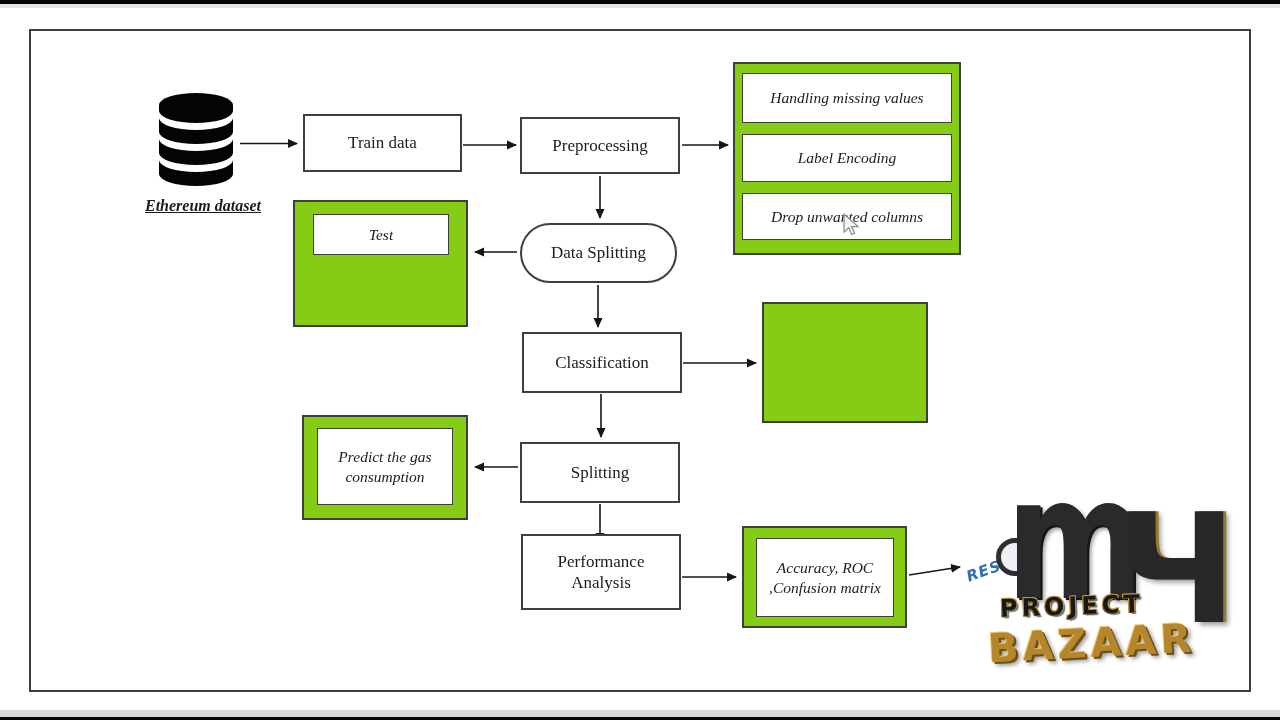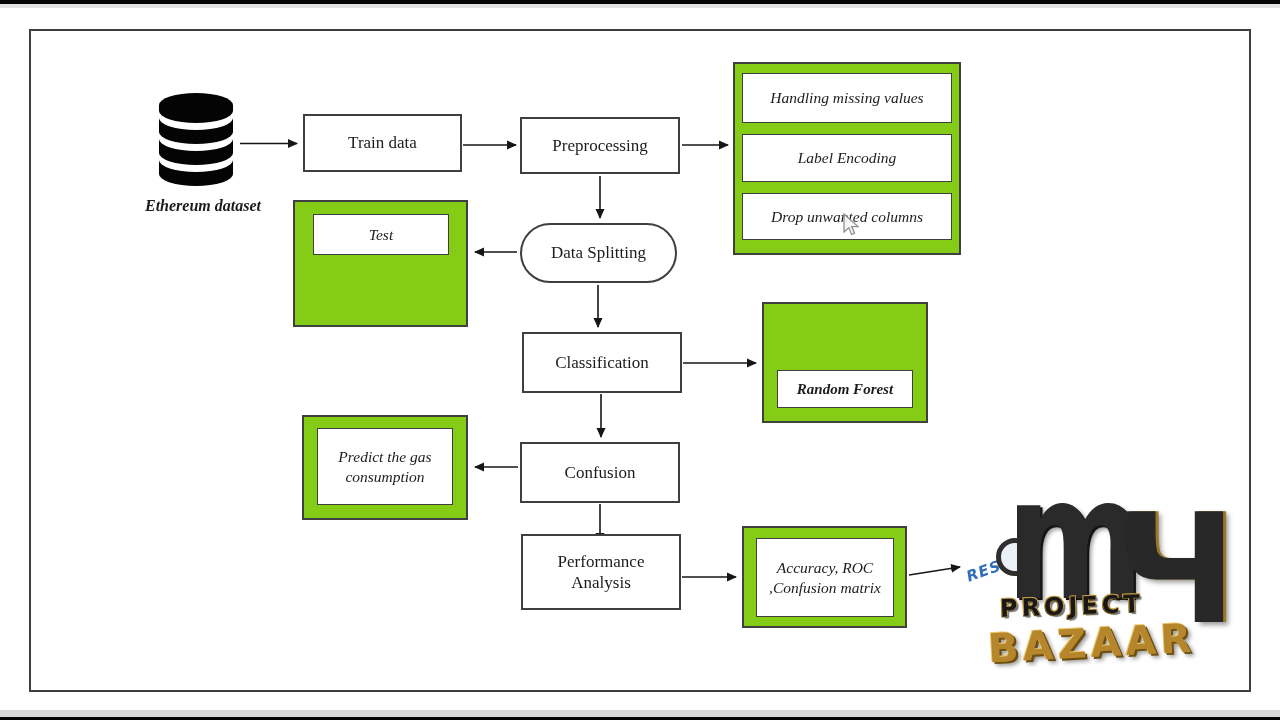--- a/index.html
+++ b/index.html
@@ -21,21 +21,21 @@
 
   #arrows { position:absolute; left:0; top:0; width:1280px; height:720px; pointer-events:none; }
 
   .box {
     position:absolute; border:2px solid #3f3f3f; background:#ffffff;
     display:flex; align-items:center; justify-content:center;
     text-align:center; font-size:17px; line-height:1.25; white-space:pre-line;
   }
   .group { position:absolute; border:2px solid #3f3f3f; background:#84cc16; }
   .sub   { border-width:1.5px; font-style:italic; font-size:15.5px; }
-  .bi    { font-style:italic; font-weight:bold; }
+  .bi    { font-style:italic; font-weight:bold;text-decoration:underline; }
 
   
   #box-input          { left:303px; top:114px; width:159px; height:58px; }
   #box-preprocessing  { left:520px; top:117px; width:160px; height:57px; }
   #box-splitting      { left:520px; top:223px; width:157px; height:60px;border-radius:30px; }
   #box-classification { left:522px; top:332px; width:160px; height:61px; }
   #box-prediction     { left:520px; top:442px; width:160px; height:61px; }
   #box-performance    { left:521px; top:534px; width:160px; height:76px; }
 
   
@@ -147,36 +147,35 @@
     <path d="M2 47 a37 12 0 0 0 74 0 v14 a37 12 0 0 1 -74 0 z"></path>
     <path d="M2 68 a37 12 0 0 0 74 0 v14 a37 12 0 0 1 -74 0 z"></path>
   </g>
 </svg>
 <div id="dataset-label" class="bi">Ethereum dataset</div>
 
 <div class="box" id="box-input">Train data</div>
 <div class="box" id="box-preprocessing">Preprocessing</div>
 <div class="box" id="box-splitting">Data Splitting</div>
 <div class="box" id="box-classification">Classification</div>
-<div class="box" id="box-prediction">Confusion</div>
+<div class="box" id="box-prediction">Splitting</div>
 <div class="box" id="box-performance">Performance
 Analysis</div>
 
 <div class="group" id="grp-preprocess">
   <div class="box sub" id="step-1">Handling missing values</div>
   <div class="box sub" id="step-2">Label Encoding</div>
   <div class="box sub" id="step-3">Drop unwanted columns</div>
 </div>
 
 <div class="group" id="grp-split">
   <div class="box sub" id="set-test">Test</div>
 </div>
 
 <div class="group" id="grp-class">
-  <div class="box sub bi" id="clf-rf">Random Forest</div>
 </div>
 
 <div class="group" id="grp-predictout">
   <div class="box sub" id="out-gas">Predict the gas
 consumption</div>
 </div>
 
 <div class="group" id="grp-metrics">
   <div class="box sub" id="out-metrics">Accuracy, ROC
 ,Confusion matrix</div>

